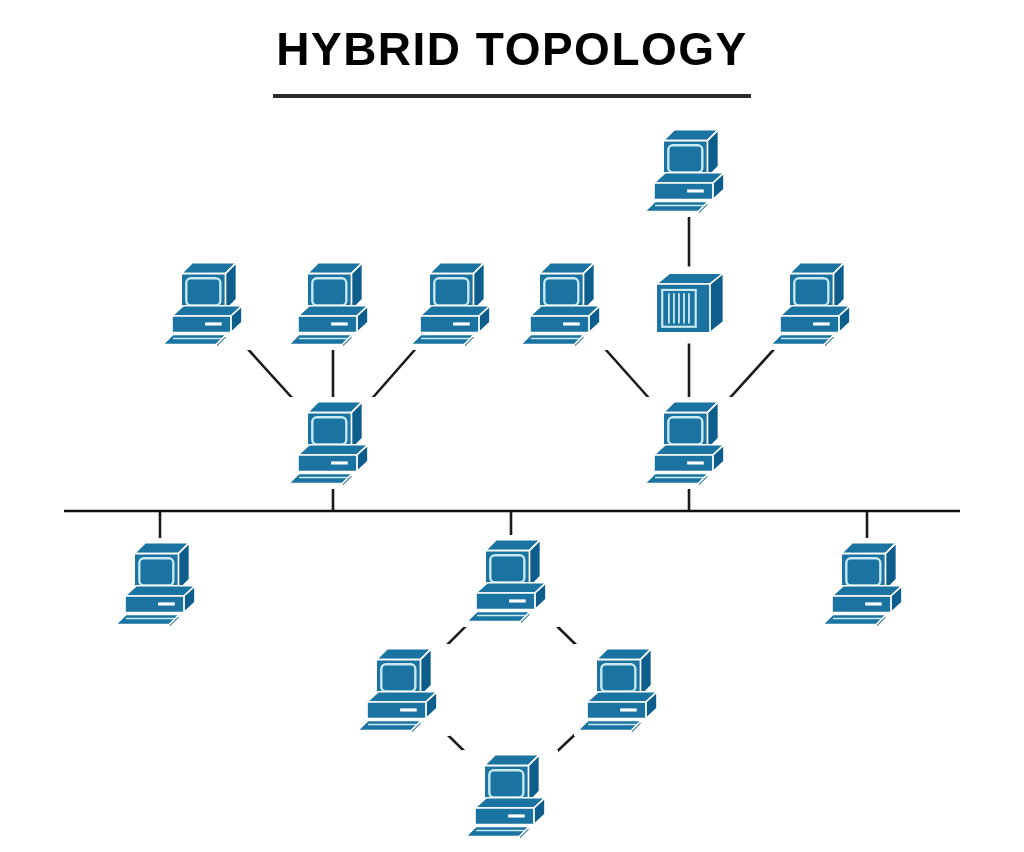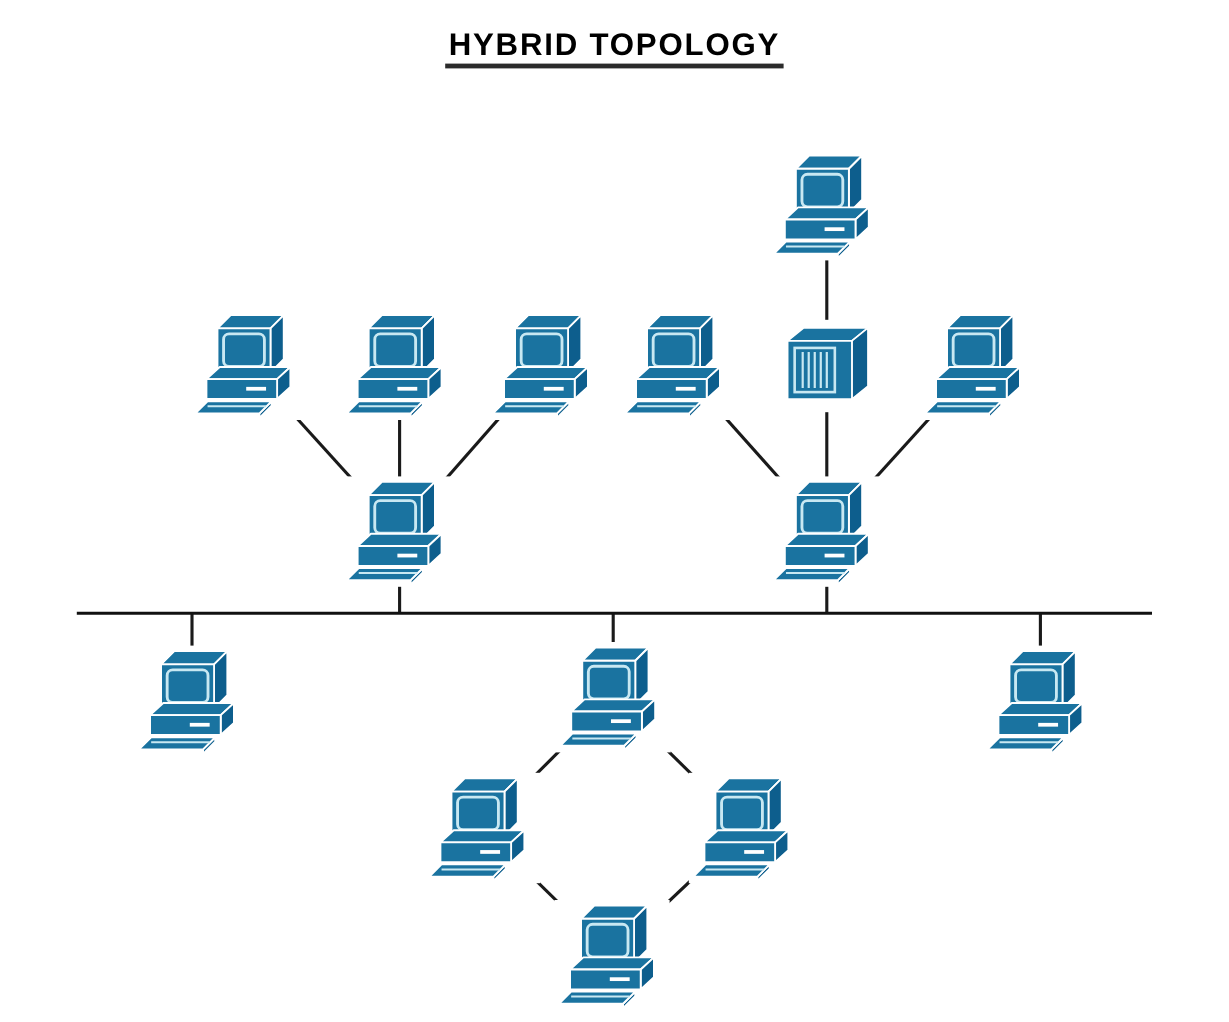--- a/index.html
+++ b/index.html
@@ -10,26 +10,26 @@
     --screen:#C8E8F2;
     --line:#1a1a1a;
     --title:#000000;
   }
   html,body{margin:0;padding:0;background:var(--bg);}
   body{width:1024px;height:852px;overflow:hidden;font-family:"Liberation Sans",sans-serif;}
   .stage{position:relative;width:1024px;height:852px;background:var(--bg);}
   .title-wrap{position:absolute;top:22px;left:0;width:100%;text-align:center;}
   .title{
     display:inline-block;
-    font-size:26px;
+    font-size:46px;
     font-weight:bold;
     letter-spacing:1.5px;
     color:var(--title);
     border-bottom:4px solid #2b2b2b;
-    padding:0 3px 0 3px;
+    padding:0 3px 18px 3px;
     white-space:nowrap;
   }
   svg.diagram{position:absolute;left:0;top:0;}
   .face-front{fill:var(--devfill);stroke:var(--outline);stroke-width:1.7;stroke-linejoin:round;}
   .face-top{fill:var(--devfill);stroke:var(--outline);stroke-width:1.7;stroke-linejoin:round;}
   .face-side{fill:var(--devside);stroke:var(--outline);stroke-width:1.7;stroke-linejoin:round;}
   .screen-line{fill:none;stroke:var(--screen);stroke-width:2.6;}
   .vent-line{stroke:var(--screen);stroke-width:2.2;}
   .slot{fill:var(--outline);}
   .kb-line{stroke:var(--screen);stroke-width:1.8;}

